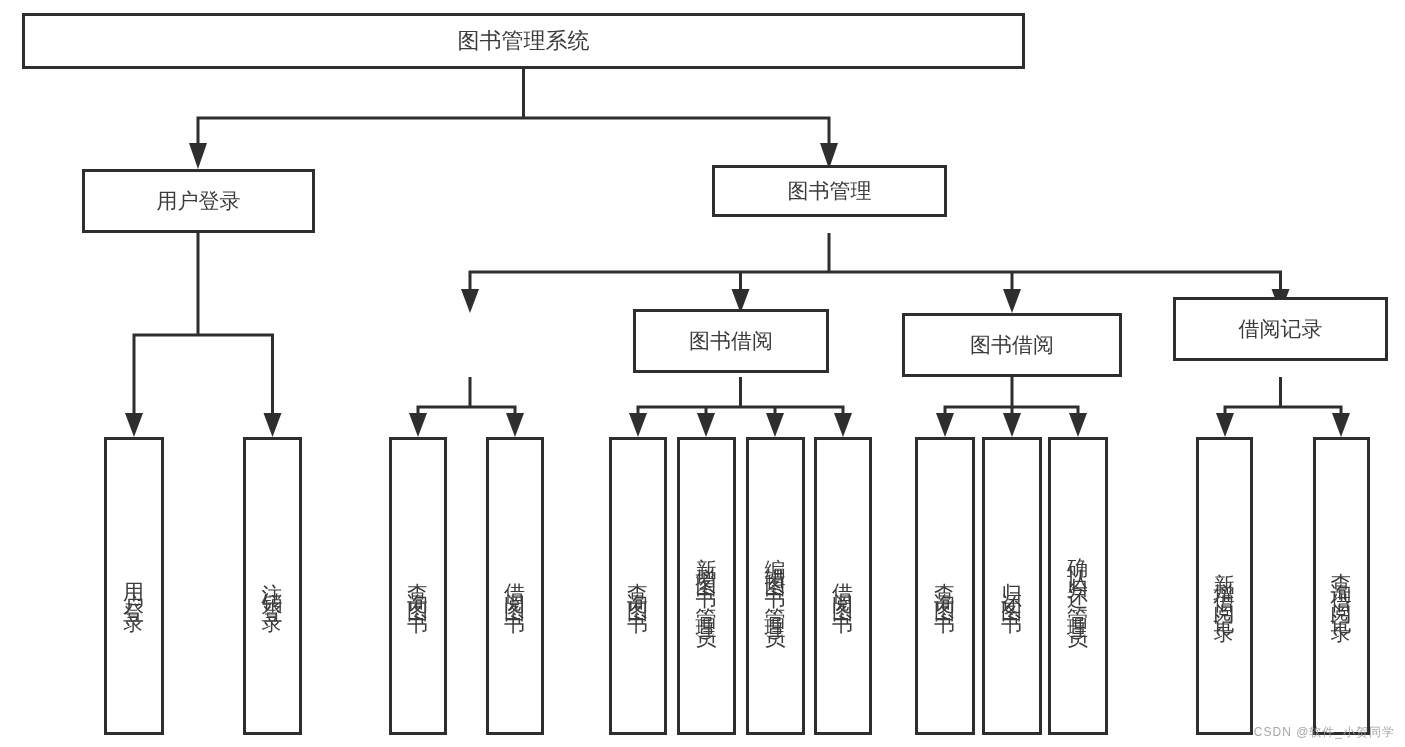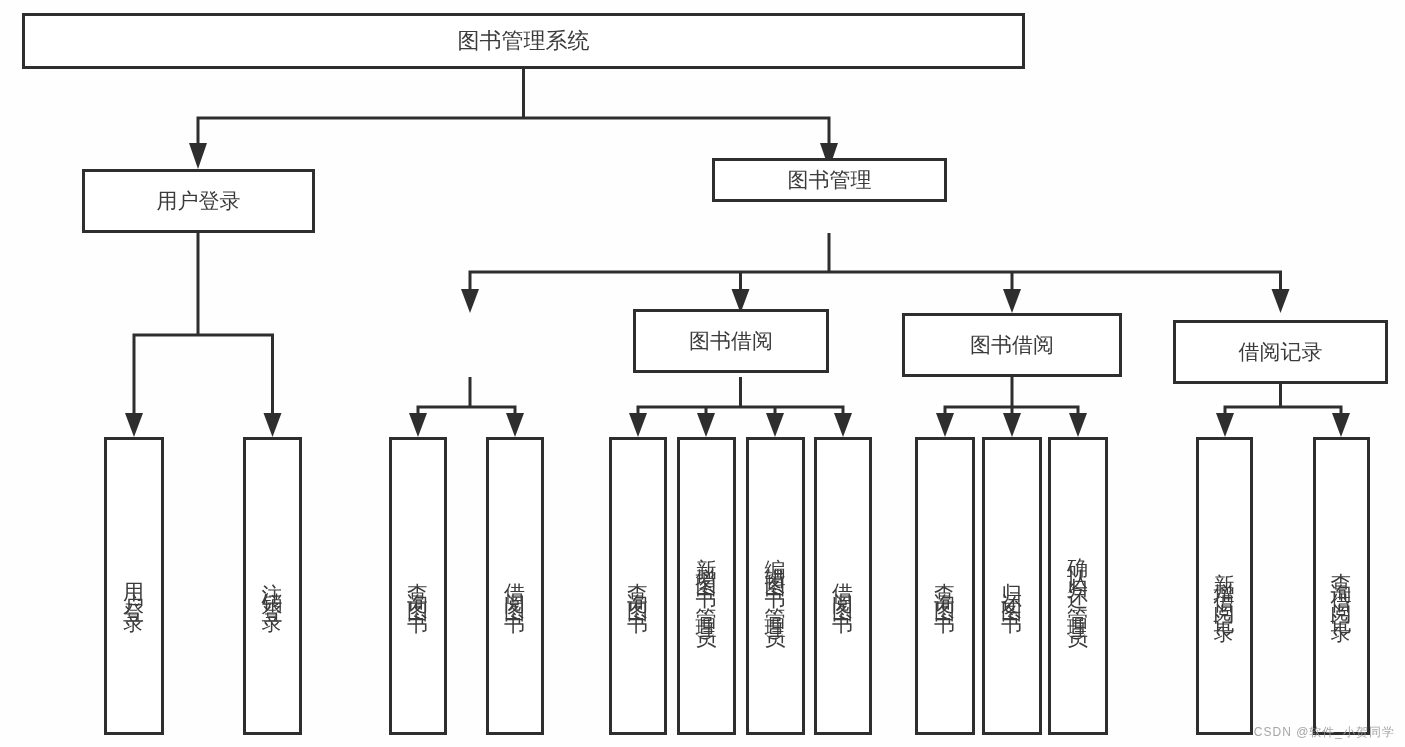--- a/index.html
+++ b/index.html
@@ -90,31 +90,31 @@
     </g>
   </svg>
 
   <div class="box root" style="left:22px;top:13px;width:1003px;height:56px">
     <span class="label">图书管理系统</span>
   </div>
 
   <div class="box" style="left:82px;top:169px;width:233px;height:64px">
     <span class="label">用户登录</span>
   </div>
-  <div class="box" style="left:712px;top:158px;width:235px;height:44px">
+  <div class="box" style="left:712px;top:165px;width:235px;height:52px">
     <span class="label">图书管理</span>
   </div>
 
   <div class="box" style="left:633px;top:309px;width:196px;height:64px">
     <span class="label">图书借阅</span>
   </div>
   <div class="box" style="left:902px;top:313px;width:220px;height:64px">
     <span class="label">图书借阅</span>
   </div>
-  <div class="box" style="left:1173px;top:320px;width:215px;height:64px">
+  <div class="box" style="left:1173px;top:297px;width:215px;height:64px">
     <span class="label">借阅记录</span>
   </div>
 
   <div class="box leaf" style="left:104px;top:437px;width:60px;height:298px">
     <span class="label">用户登录</span>
   </div>
   <div class="box leaf" style="left:243px;top:437px;width:59px;height:298px">
     <span class="label">注销登录</span>
   </div>
 

